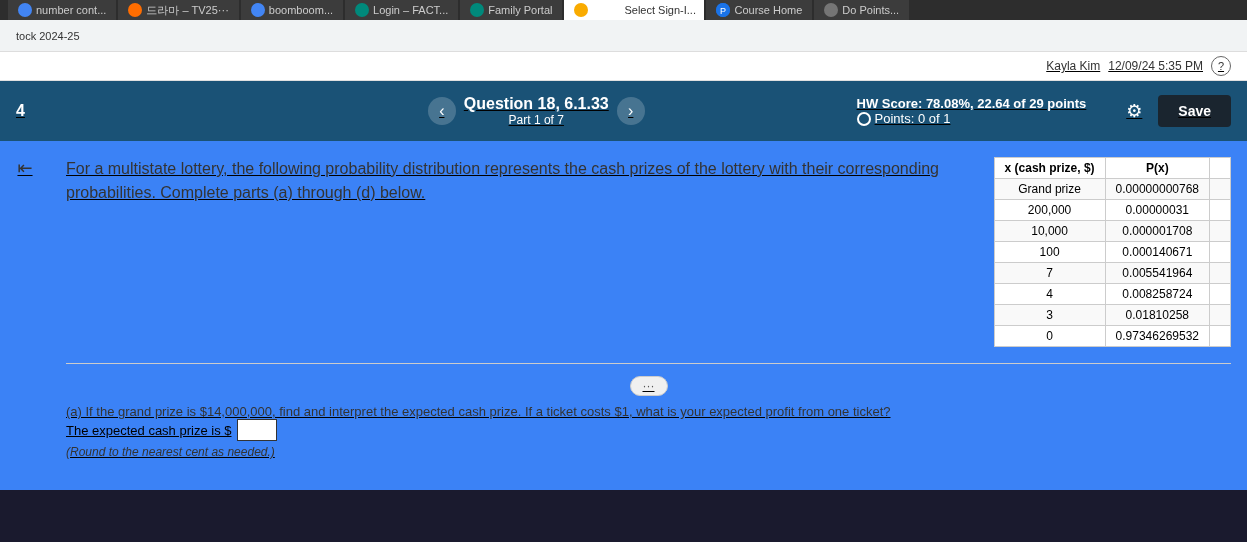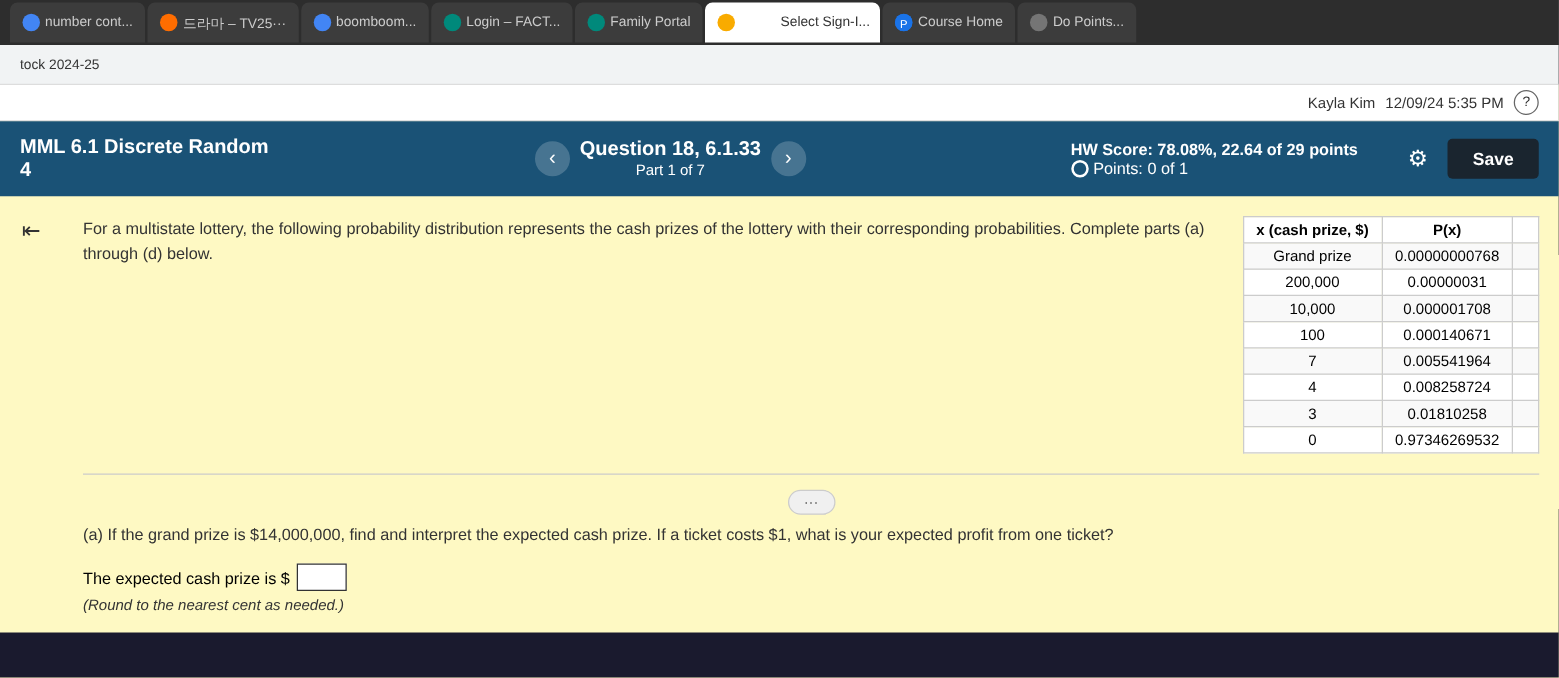--- a/index.html
+++ b/index.html
@@ -3,21 +3,21 @@
   <meta charset="utf-8">
   <style>
     * { margin: 0; padding: 0; box-sizing: border-box; }
     body { font-family: Arial, sans-serif; background: #1a1a2e; width: 1247px; height: 542px; overflow: hidden; font-size: 13px; }
 
     
     .browser-tabs {
       background: #2d2d2d;
       display: flex;
       align-items: center;
-      height: 36px;
+      height: 20px;
       padding: 0 8px;
       gap: 2px;
       overflow: hidden;
     }
     .tab {
       background: #3c3c3c;
       border-radius: 6px 6px 0 0;
       padding: 6px 10px;
       font-size: 11px;
       color: #ccc;
@@ -57,24 +57,25 @@
       white-space: nowrap;
       border-radius: 4px;
       cursor: pointer;
       display: flex;
       align-items: center;
       gap: 3px;
     }
 
     
     .main-content {
-      background: #fef9c3;
+      background: #3b82f6;
       height: calc(542px - 36px - 36px - 32px);
       display: flex;
       flex-direction: column;
+      text-decoration: underline;
     }
 
     
     .info-bar {
       background: #fff;
       padding: 4px 16px;
       display: flex;
       justify-content: space-between;
       align-items: center;
       border-bottom: 1px solid #e0e0e0;
@@ -138,21 +139,21 @@
     }
     .back-btn {
       background: none; border: none; font-size: 18px; cursor: pointer; color: #333;
     }
     .question-main {
       flex: 1;
       padding: 16px;
       overflow-y: auto;
     }
     .question-text {
-      font-size: 13px;
+      font-size: 16px;
       line-height: 1.5;
       color: #333;
       margin-bottom: 16px;
     }
 
     
     .prob-table-container {
       float: right;
       margin-left: 16px;
       margin-bottom: 4px;
@@ -187,21 +188,21 @@
       font-size: 12px;
       cursor: pointer;
       color: #555;
     }
 
     
     .part-title {
       font-size: 13px;
       color: #333;
       font-weight: normal;
-      margin-bottom: 16px;
+      margin-bottom: 0;
     }
     .answer-line {
       display: flex;
       align-items: center;
       gap: 6px;
       margin-bottom: 4px;
       font-size: 13px;
     }
     .answer-input {
       width: 40px;
@@ -275,21 +276,20 @@
     <div class="info-bar-left"></div>
     <div class="info-bar-right">
       <span>Kayla Kim</span>
       <span>12/09/24 5:35 PM</span>
       <div class="help-btn">?</div>
     </div>
   </div>
 
   <div class="header-bar">
     <div class="header-title">
-      <div>MML 6.1 Discrete Random</div>
       <div>4</div>
     </div>
 
     <div class="header-nav">
       <button class="nav-btn">‹</button>
       <div class="question-info">
         <div class="question-title">Question 18, 6.1.33</div>
         <div class="question-subtitle">Part 1 of 7</div>
       </div>
       <button class="nav-btn">›</button>

